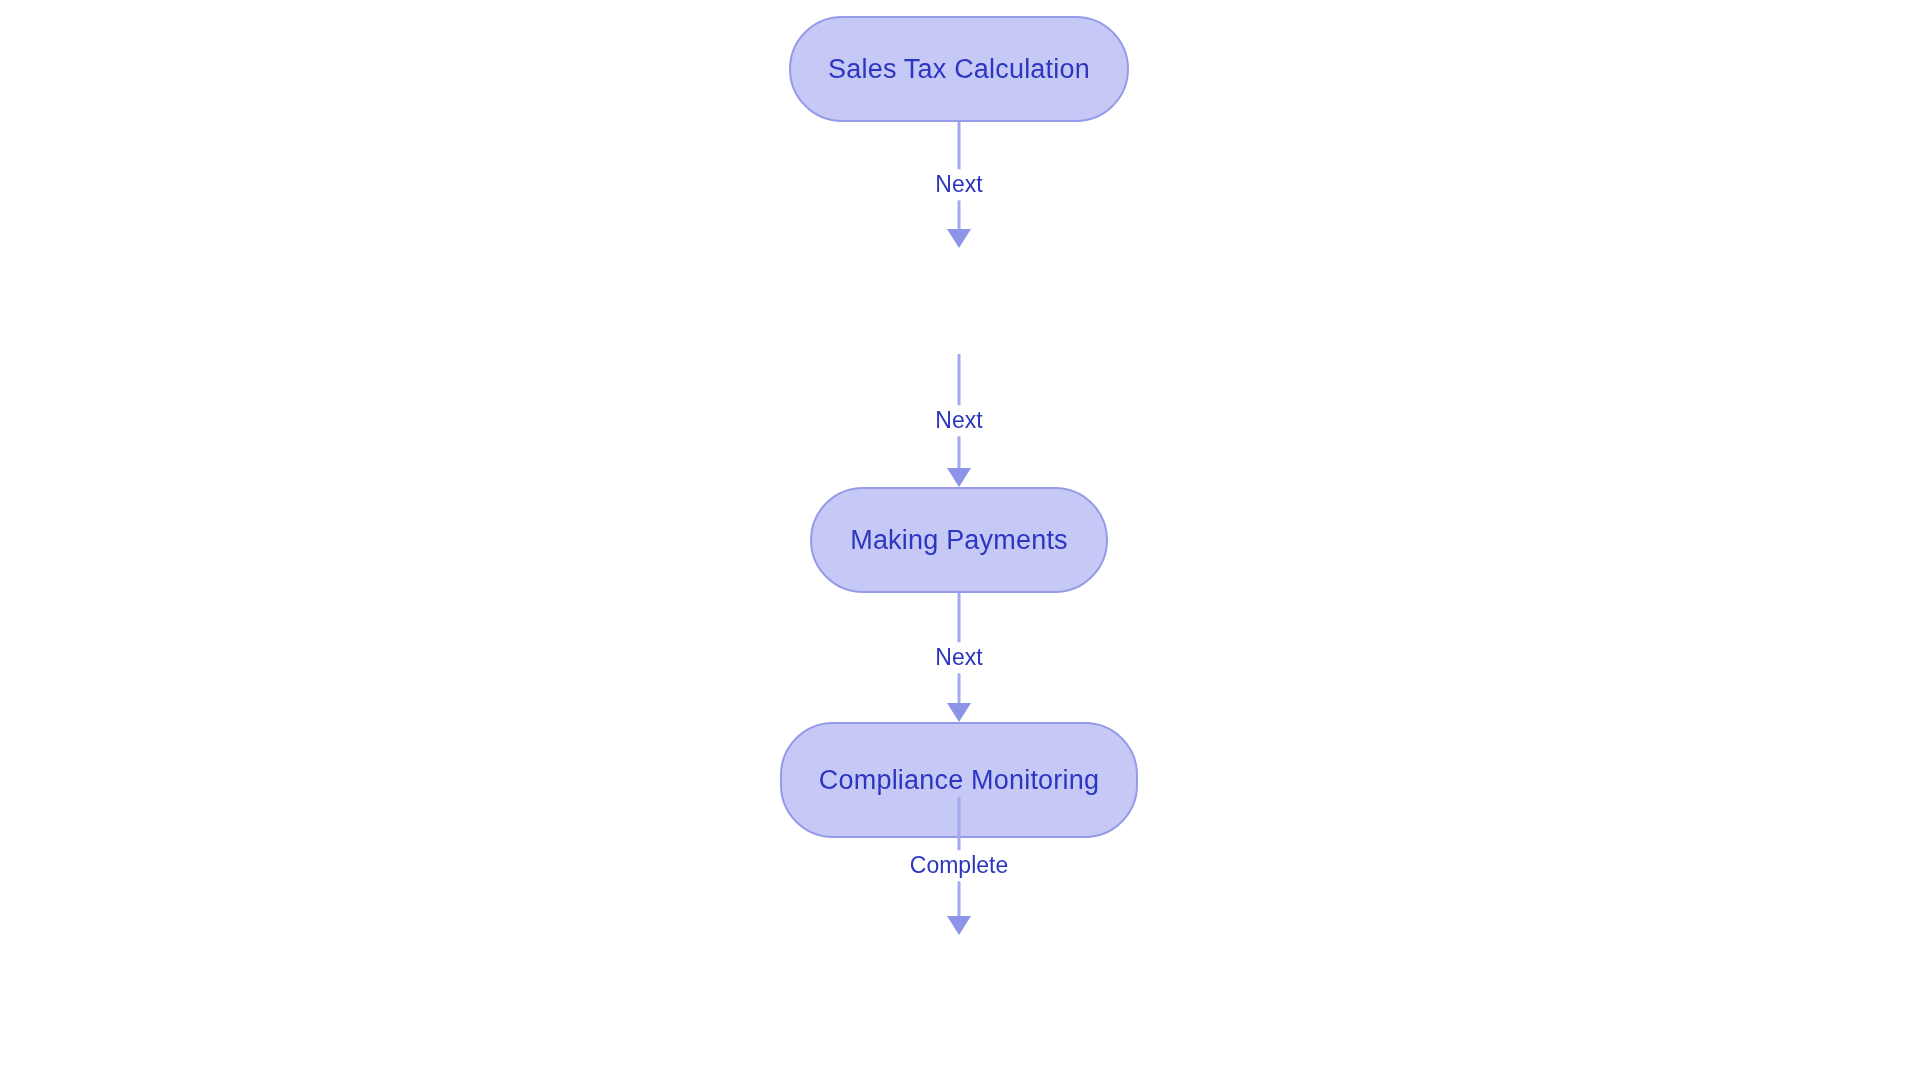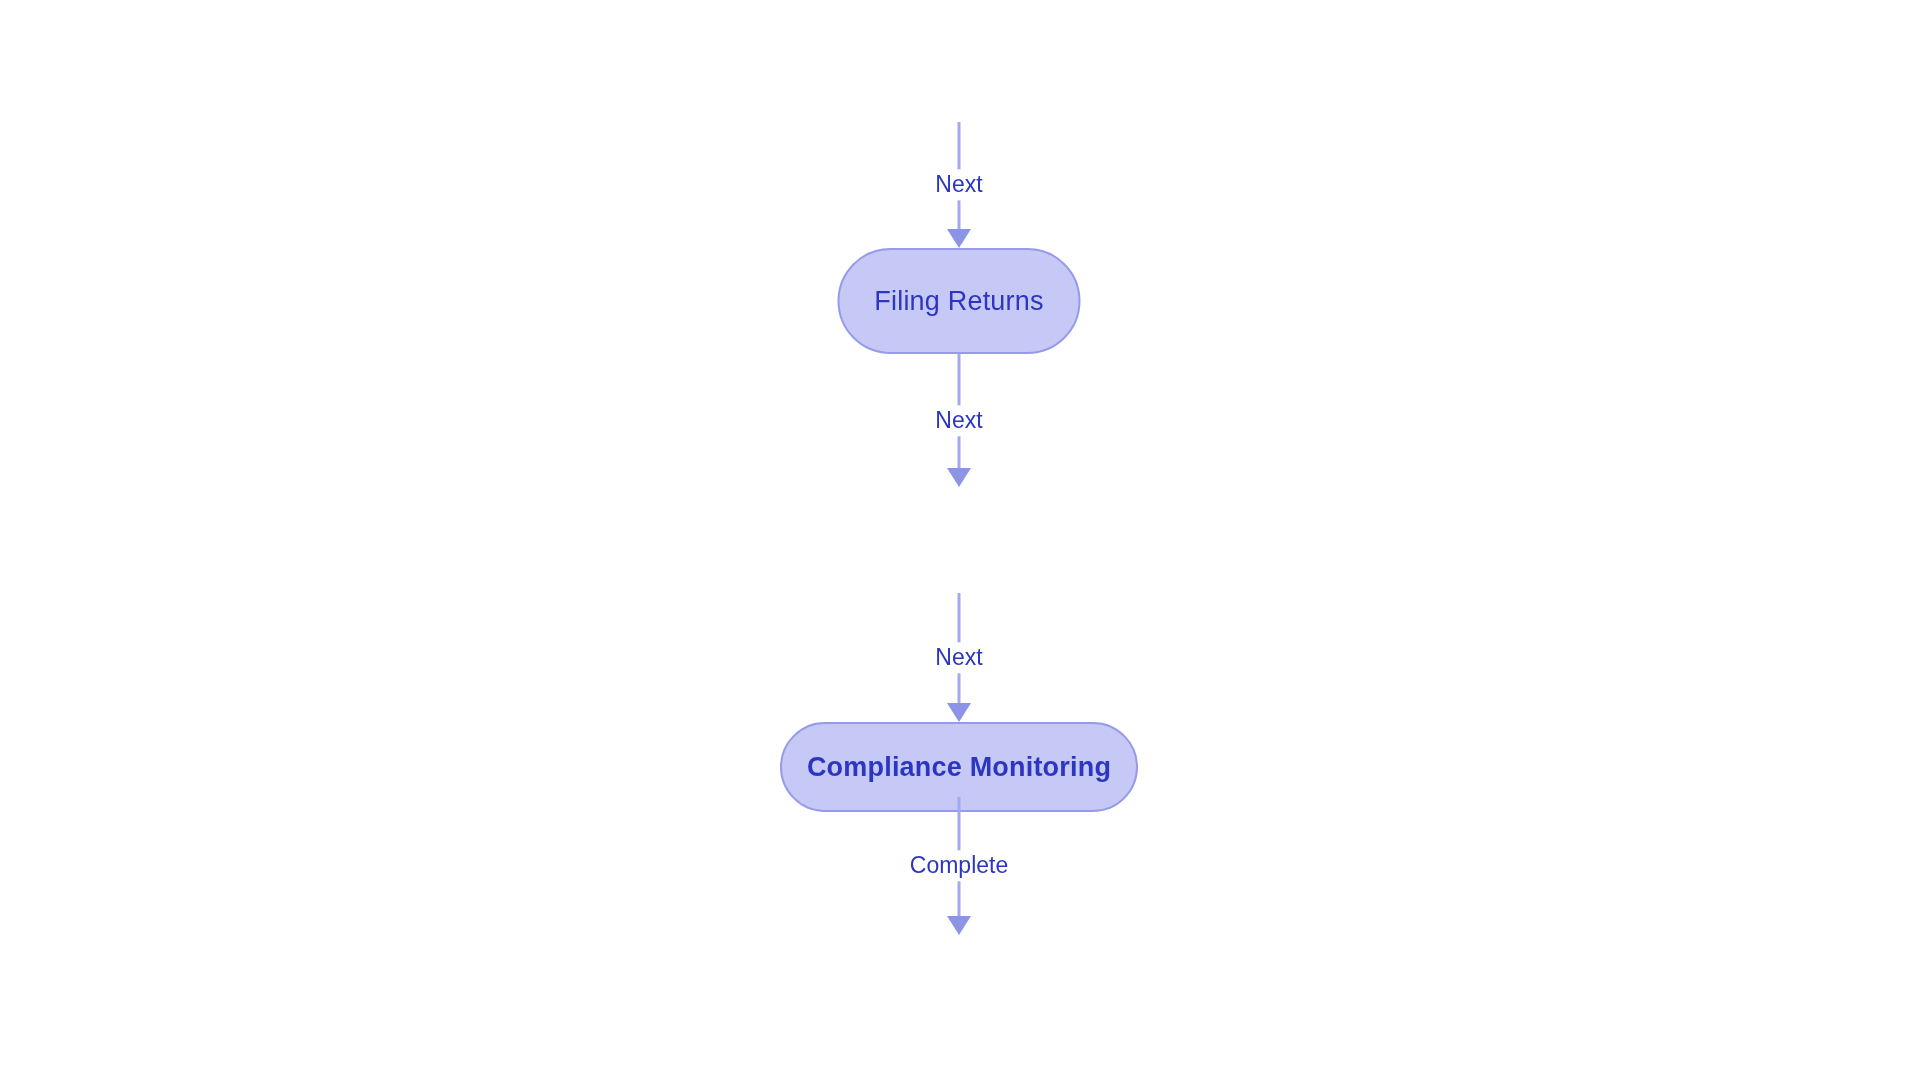--- a/index.html
+++ b/index.html
@@ -28,21 +28,21 @@
     font-size: 27px;
     letter-spacing: 0.2px;
     white-space: nowrap;
   }
   .node.pill { border-radius: 53px; }
   .node.circle { border-radius: 50%; }
 
   .n0 { top: 16px;  width: 340px; height: 106px; }
   .n1 { top: 248px; width: 243px; height: 106px; }
   .n2 { top: 487px; width: 298px; height: 106px; }
-  .n3 { top: 722px; width: 358px; height: 90px; font-weight: bold; }
+  .n3 { top: 722px; width: 358px; height: 116px; }
   .n4 { top: 955px; width: 122px; height: 108px; }
 
   
   .edge {
     position: absolute;
     left: 959px;
     transform: translateX(-50%);
     width: 26px;
   }
   .e0 { top: 122px; height: 126px; }
@@ -81,37 +81,40 @@
     padding: 3px 8px;
     white-space: nowrap;
     line-height: 1.1;
   }
 </style>
 </head>
 <body>
 
 <div class="canvas" style="--bg: #ffffff; --node-fill: #c6c9f6; --node-border: #959be9; --node-text: #2c36c0; --edge-line: #a3a9f0; --arrowhead: #8c94e8; --edge-text: #2c36c0;">
 
+  <div class="node pill n0">
+    <span>Sales Tax Calculation</span>
+  </div>
 
   <div class="edge e0">
     <div class="line"></div>
     <div class="arrowhead"></div>
     <span class="edge-label">Next</span>
   </div>
 
-  <div class="node pill n1">
-    <span>Filing Returns</span>
-  </div>
 
   <div class="edge e1">
     <div class="line"></div>
     <div class="arrowhead"></div>
     <span class="edge-label">Next</span>
   </div>
 
+  <div class="node pill n2">
+    <span>Making Payments</span>
+  </div>
 
   <div class="edge e2">
     <div class="line"></div>
     <div class="arrowhead"></div>
     <span class="edge-label">Next</span>
   </div>
 
   <div class="node pill n3">
     <span>Compliance Monitoring</span>
   </div>

